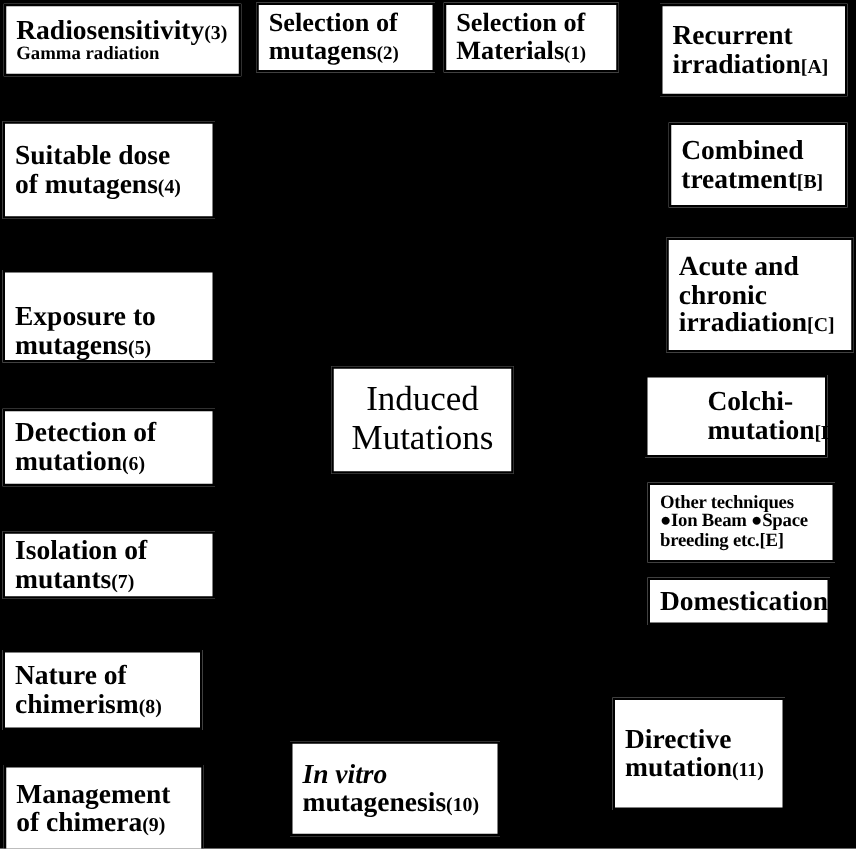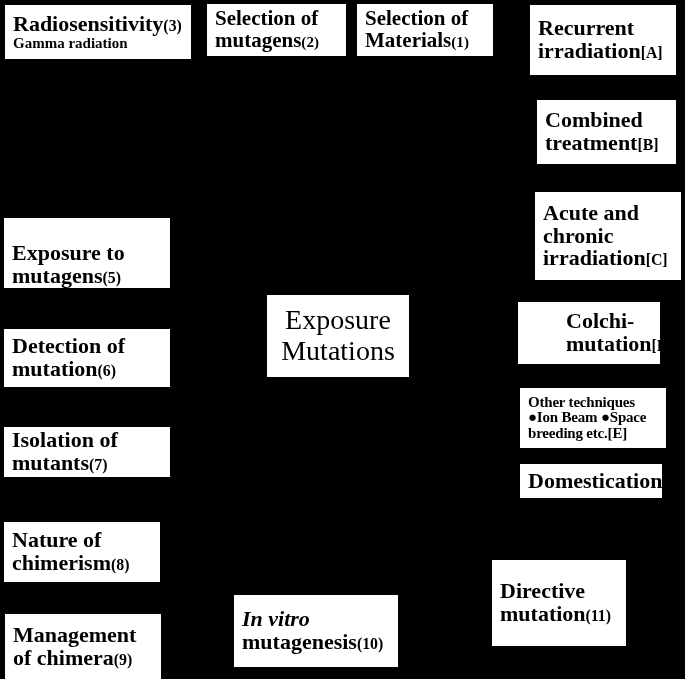--- a/index.html
+++ b/index.html
@@ -123,39 +123,43 @@
   <div class="node" style="left:355px; top:2px; width:140px; height:56px;">
     <span class="line sz21">Selection of</span>
     <span class="line sz21"><span>Materials</span><span class="sub">(1)</span></span>
   </div>
 
   <div class="node" style="left:528px; top:3px; width:150px; height:74px;">
     <span class="line sz22">Recurrent</span>
     <span class="line sz22"><span>irradiation</span><span class="sub">[A]</span></span>
   </div>
 
+  <div class="node" style="left:2px; top:97px; width:170px; height:78px;">
+    <span class="line sz22">Suitable dose</span>
+    <span class="line sz22"><span>of mutagens</span><span class="sub">(4)</span></span>
+  </div>
 
   <div class="node" style="left:535px; top:98px; width:143px; height:68px;">
     <span class="line sz22">Combined</span>
     <span class="line sz22"><span>treatment</span><span class="sub">[B]</span></span>
   </div>
 
   <div class="node" style="left:533px; top:190px; width:150px; height:92px;">
     <span class="line sz22">Acute and</span>
     <span class="line sz22">chronic</span>
     <span class="line sz22"><span>irradiation</span><span class="sub">[C]</span></span>
   </div>
 
   <div class="node" style="left:2px; top:216px; width:170px; height:74px;justify-content:flex-end;">
     <span class="line sz22">Exposure to</span>
     <span class="line sz22"><span>mutagens</span><span class="sub">(5)</span></span>
   </div>
 
   <div class="node center" style="left:265px; top:293px; width:146px; height:86px;">
-    <span class="line sz28">Exposure</span>
+    <span class="line sz28">Induced</span>
     <span class="line sz28">Mutations</span>
   </div>
 
   <div class="node" style="left:2px; top:327px; width:170px; height:62px;">
     <span class="line sz22">Detection of</span>
     <span class="line sz22"><span>mutation</span><span class="sub">(6)</span></span>
   </div>
 
   <div class="node" style="left:516px; top:300px; width:146px; height:66px;padding-left:40px;">
     <span class="line sz22">Colchi-</span>

